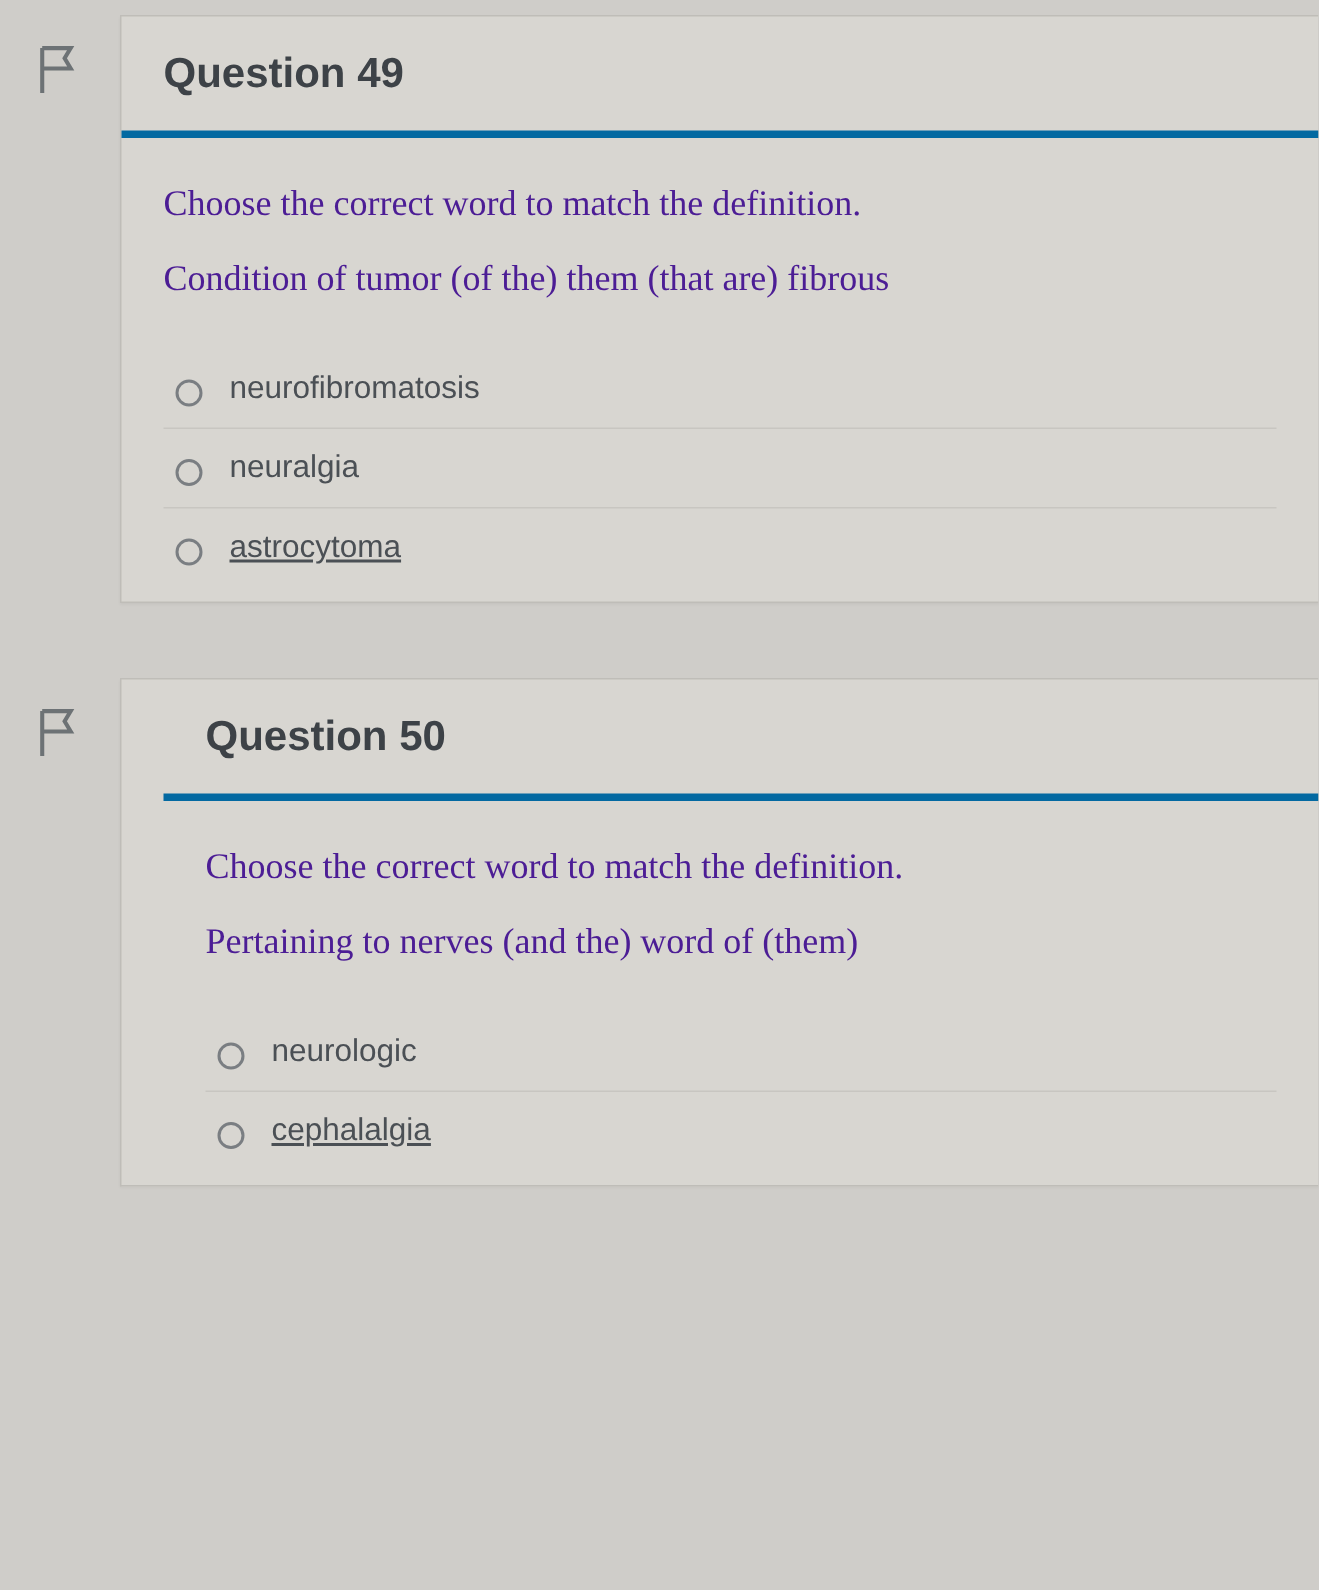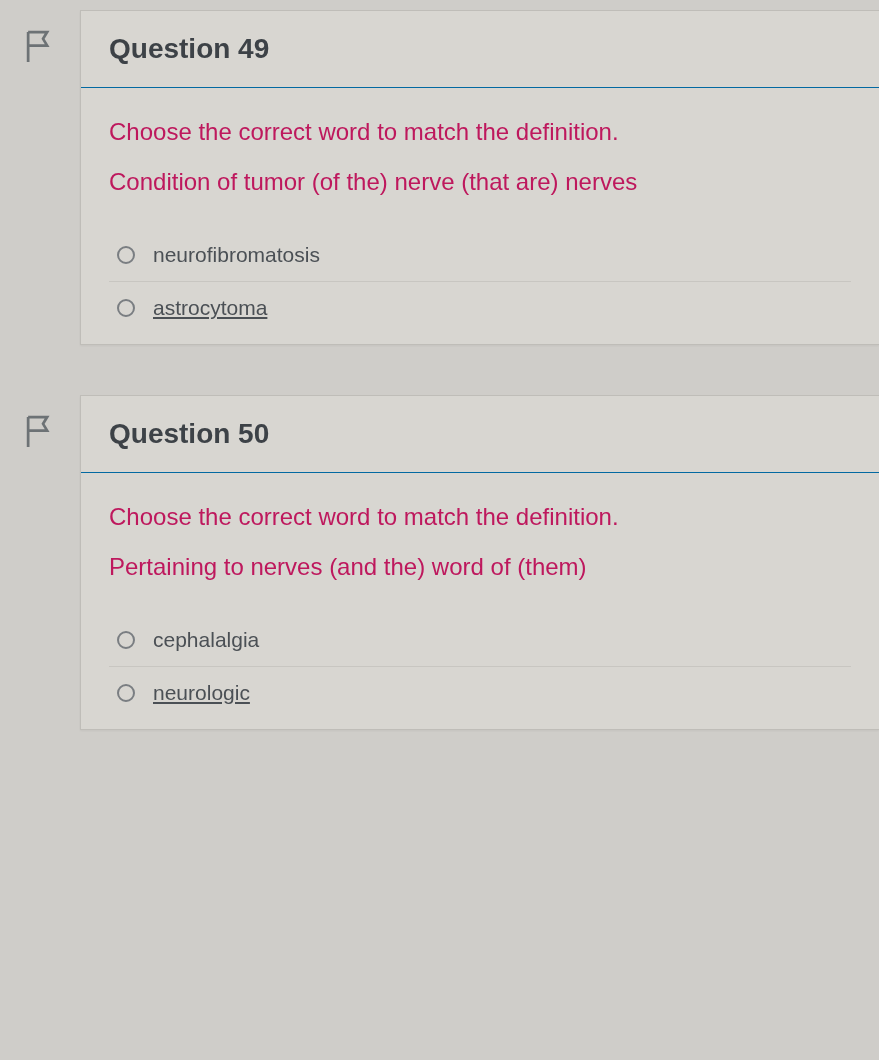--- a/index.html
+++ b/index.html
@@ -17,42 +17,43 @@
     margin-left: 80px;
     margin-right: 0;
     background: #d8d6d1;
     border: 1px solid #bfbdb8;
     border-right: none;
     margin-bottom: 50px;
     box-shadow: 0 1px 2px rgba(0,0,0,0.05);
   }
   .question-header {
     padding: 22px 28px;
-    border-bottom: 1px solid #0369a1;
+    border-bottom: 5px solid #0369a1;
   }
   .question-title {
     font-size: 28px;
     font-weight: 700;
     color: #3d4247;
   }
   .question-body {
     padding: 28px 28px 10px 28px;
   }
   .prompt-line {
     font-size: 24px;
-    color: #be185d;
+    color: #4c1d95;
     margin-bottom: 18px;
     line-height: 1.35;
+    font-family: Liberation Serif, serif;
   }
   .options {
     margin-top: 30px;
   }
   .option-row {
     display: flex;
-    align-items: center;
+    align-items: flex-end;
     padding: 14px 8px;
     border-bottom: 1px solid #c8c6c1;
     font-size: 21px;
     color: #4b5055;
     cursor: pointer;
   }
   .option-row:last-child {
     border-bottom: none;
     text-decoration: underline;
   }
@@ -91,55 +92,59 @@
       <svg class="flag-svg" viewBox="0 0 24 28" width="34" height="38">
         <path d="M4 3 v22 M4 3 h14 l-3 5 l3 5 h-14"></path>
       </svg>
     </div>
     <div class="question-block">
       <div class="question-header">
         <div class="question-title">Question 49</div>
       </div>
       <div class="question-body">
         <div class="prompt-line">Choose the correct word to match the definition.</div>
-        <div class="prompt-line">Condition of tumor (of the) nerve (that are) nerves</div>
+        <div class="prompt-line">Condition of tumor (of the) them (that are) fibrous</div>
         <div class="options">
           <div class="option-row">
             <span class="radio"></span>
             <span>neurofibromatosis</span>
+          </div>
+          <div class="option-row">
+            <span class="radio"></span>
+            <span>neuralgia</span>
           </div>
           <div class="option-row">
             <span class="radio"></span>
             <span>astrocytoma</span>
           </div>
         </div>
       </div>
     </div>
   </div>
 
   <div class="flag-wrap">
     <div class="flag-container" style="top:18px;">
       <svg class="flag-svg" viewBox="0 0 24 28" width="34" height="38">
         <path d="M4 3 v22 M4 3 h14 l-3 5 l3 5 h-14"></path>
       </svg>
     </div>
-    <div class="question-block" style="margin-bottom:0;">
+    <div class="question-block" style="margin-bottom:0;padding-left:28px;">
       <div class="question-header">
         <div class="question-title">Question 50</div>
       </div>
       <div class="question-body">
         <div class="prompt-line">Choose the correct word to match the definition.</div>
         <div class="prompt-line">Pertaining to nerves (and the) word of (them)</div>
         <div class="options">
           <div class="option-row">
             <span class="radio"></span>
-            <span>cephalalgia</span>
+            <span>neurologic</span>
           </div>
           <div class="option-row">
             <span class="radio"></span>
-            <span>neurologic</span>
+            <span>cephalalgia</span>
           </div>
         </div>
       </div>
     </div>
   </div>
 
 </div>
 
 </body></html>

